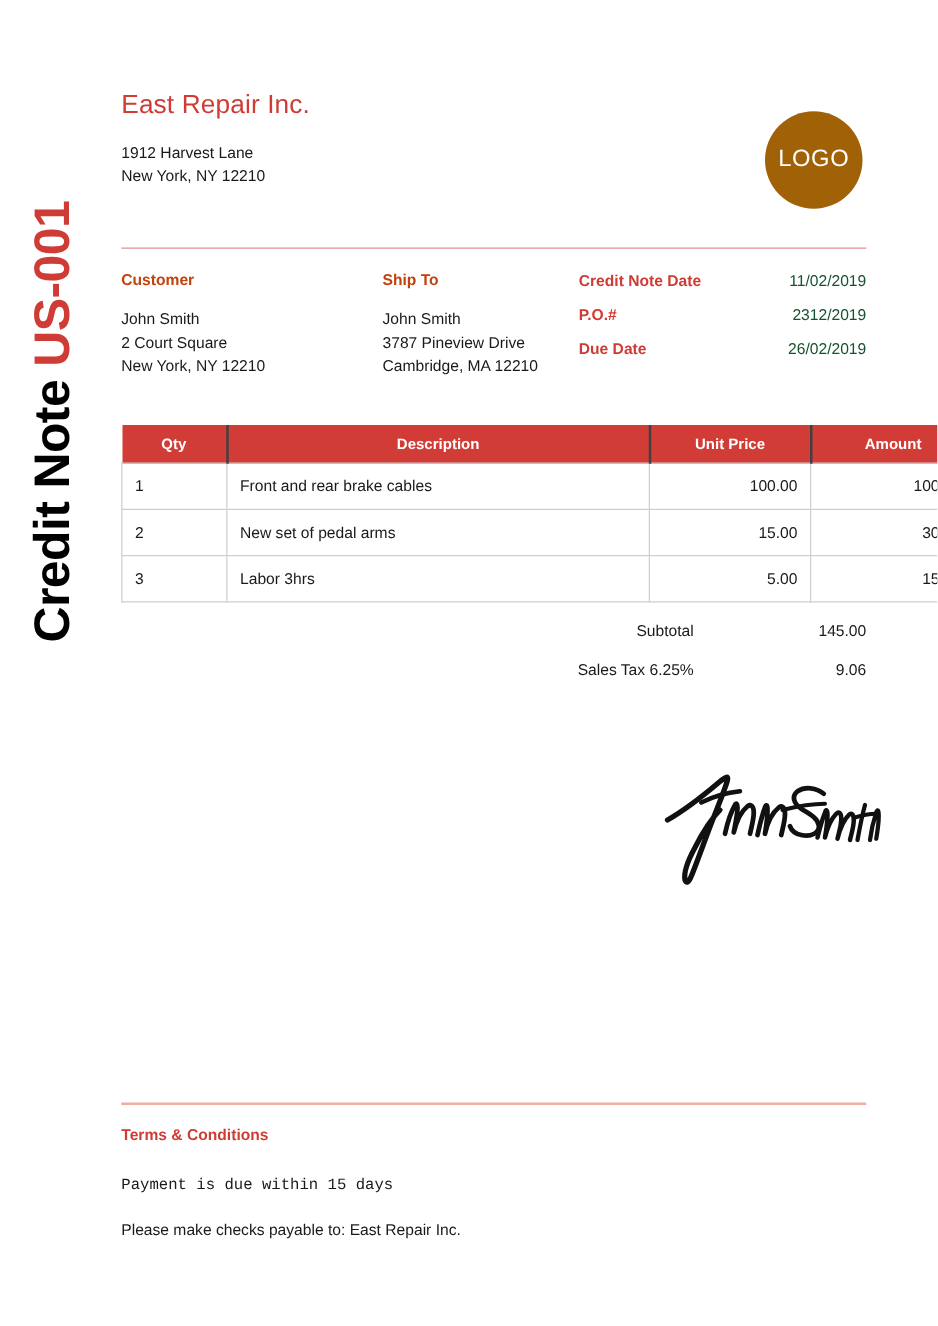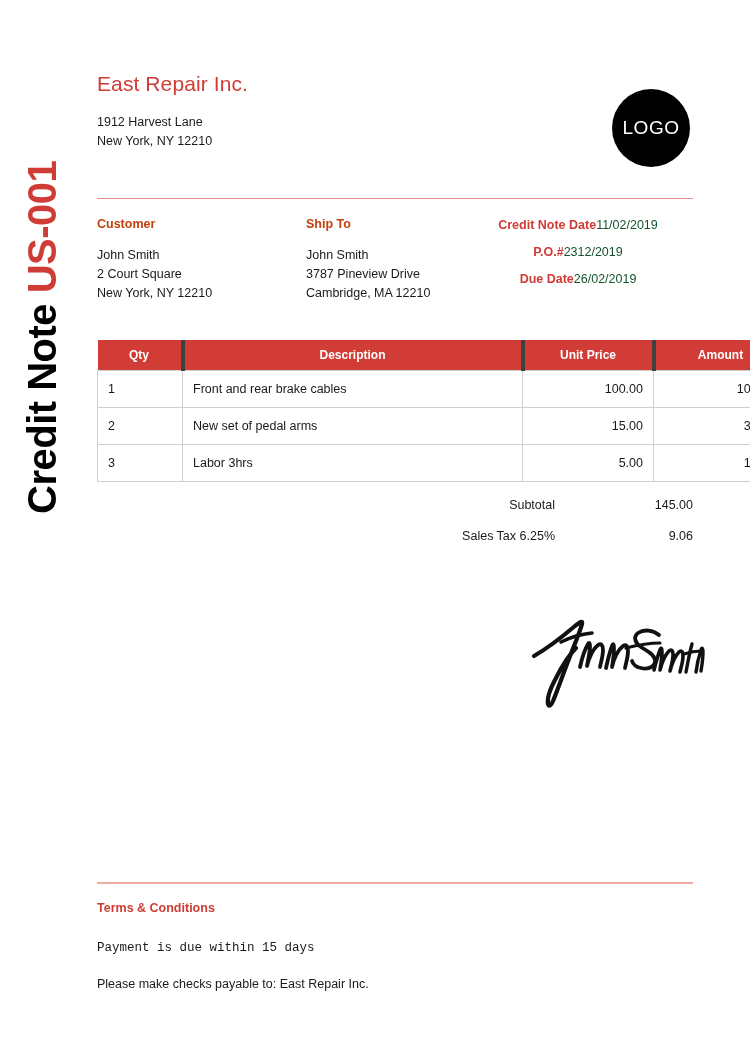--- a/index.html
+++ b/index.html
@@ -63,21 +63,21 @@
     line-height: 19px;
   }
 
   .logo-circle {
     position: absolute;
     left: 612px;
     top: 89px;
     width: 78px;
     height: 78px;
     border-radius: 50%;
-    background: #000000;
+    background: #a16207;
     display: flex;
     align-items: center;
     justify-content: center;
   }
   .logo-circle span {
     color: #ffffff;
     font-size: 19px;
     letter-spacing: 0.5px;
   }
 
@@ -127,21 +127,21 @@
   }
 
   .meta {
     position: absolute;
     left: 366px;
     top: 0;
     width: 230px;
   }
   .meta-row {
     display: flex;
-    justify-content: center;
+    justify-content: space-between;
     align-items: baseline;
     margin-bottom: 13px;
   }
   .meta-label {
     font-size: 12.5px;
     font-weight: bold;
     color: #cf3b35;
     white-space: nowrap;
   }
   .meta-value {
@@ -158,21 +158,21 @@
     width: 596px;
     border-collapse: collapse;
     table-layout: fixed;
   }
   .items th {
     background: #d23c36;
     color: #ffffff;
     font-size: 12px;
     font-weight: bold;
     padding: 8px 10px;
-    border-right: 4px solid #404040;
+    border-right: 2px solid #404040;
     text-align: center;
     height: 14px;
   }
   .items th:last-child { border-right: none; }
   .items td {
     font-size: 12.5px;
     color: #1a1a1a;
     padding: 11px 10px;
     border: 1px solid #cfcfcf;
     height: 14px;

